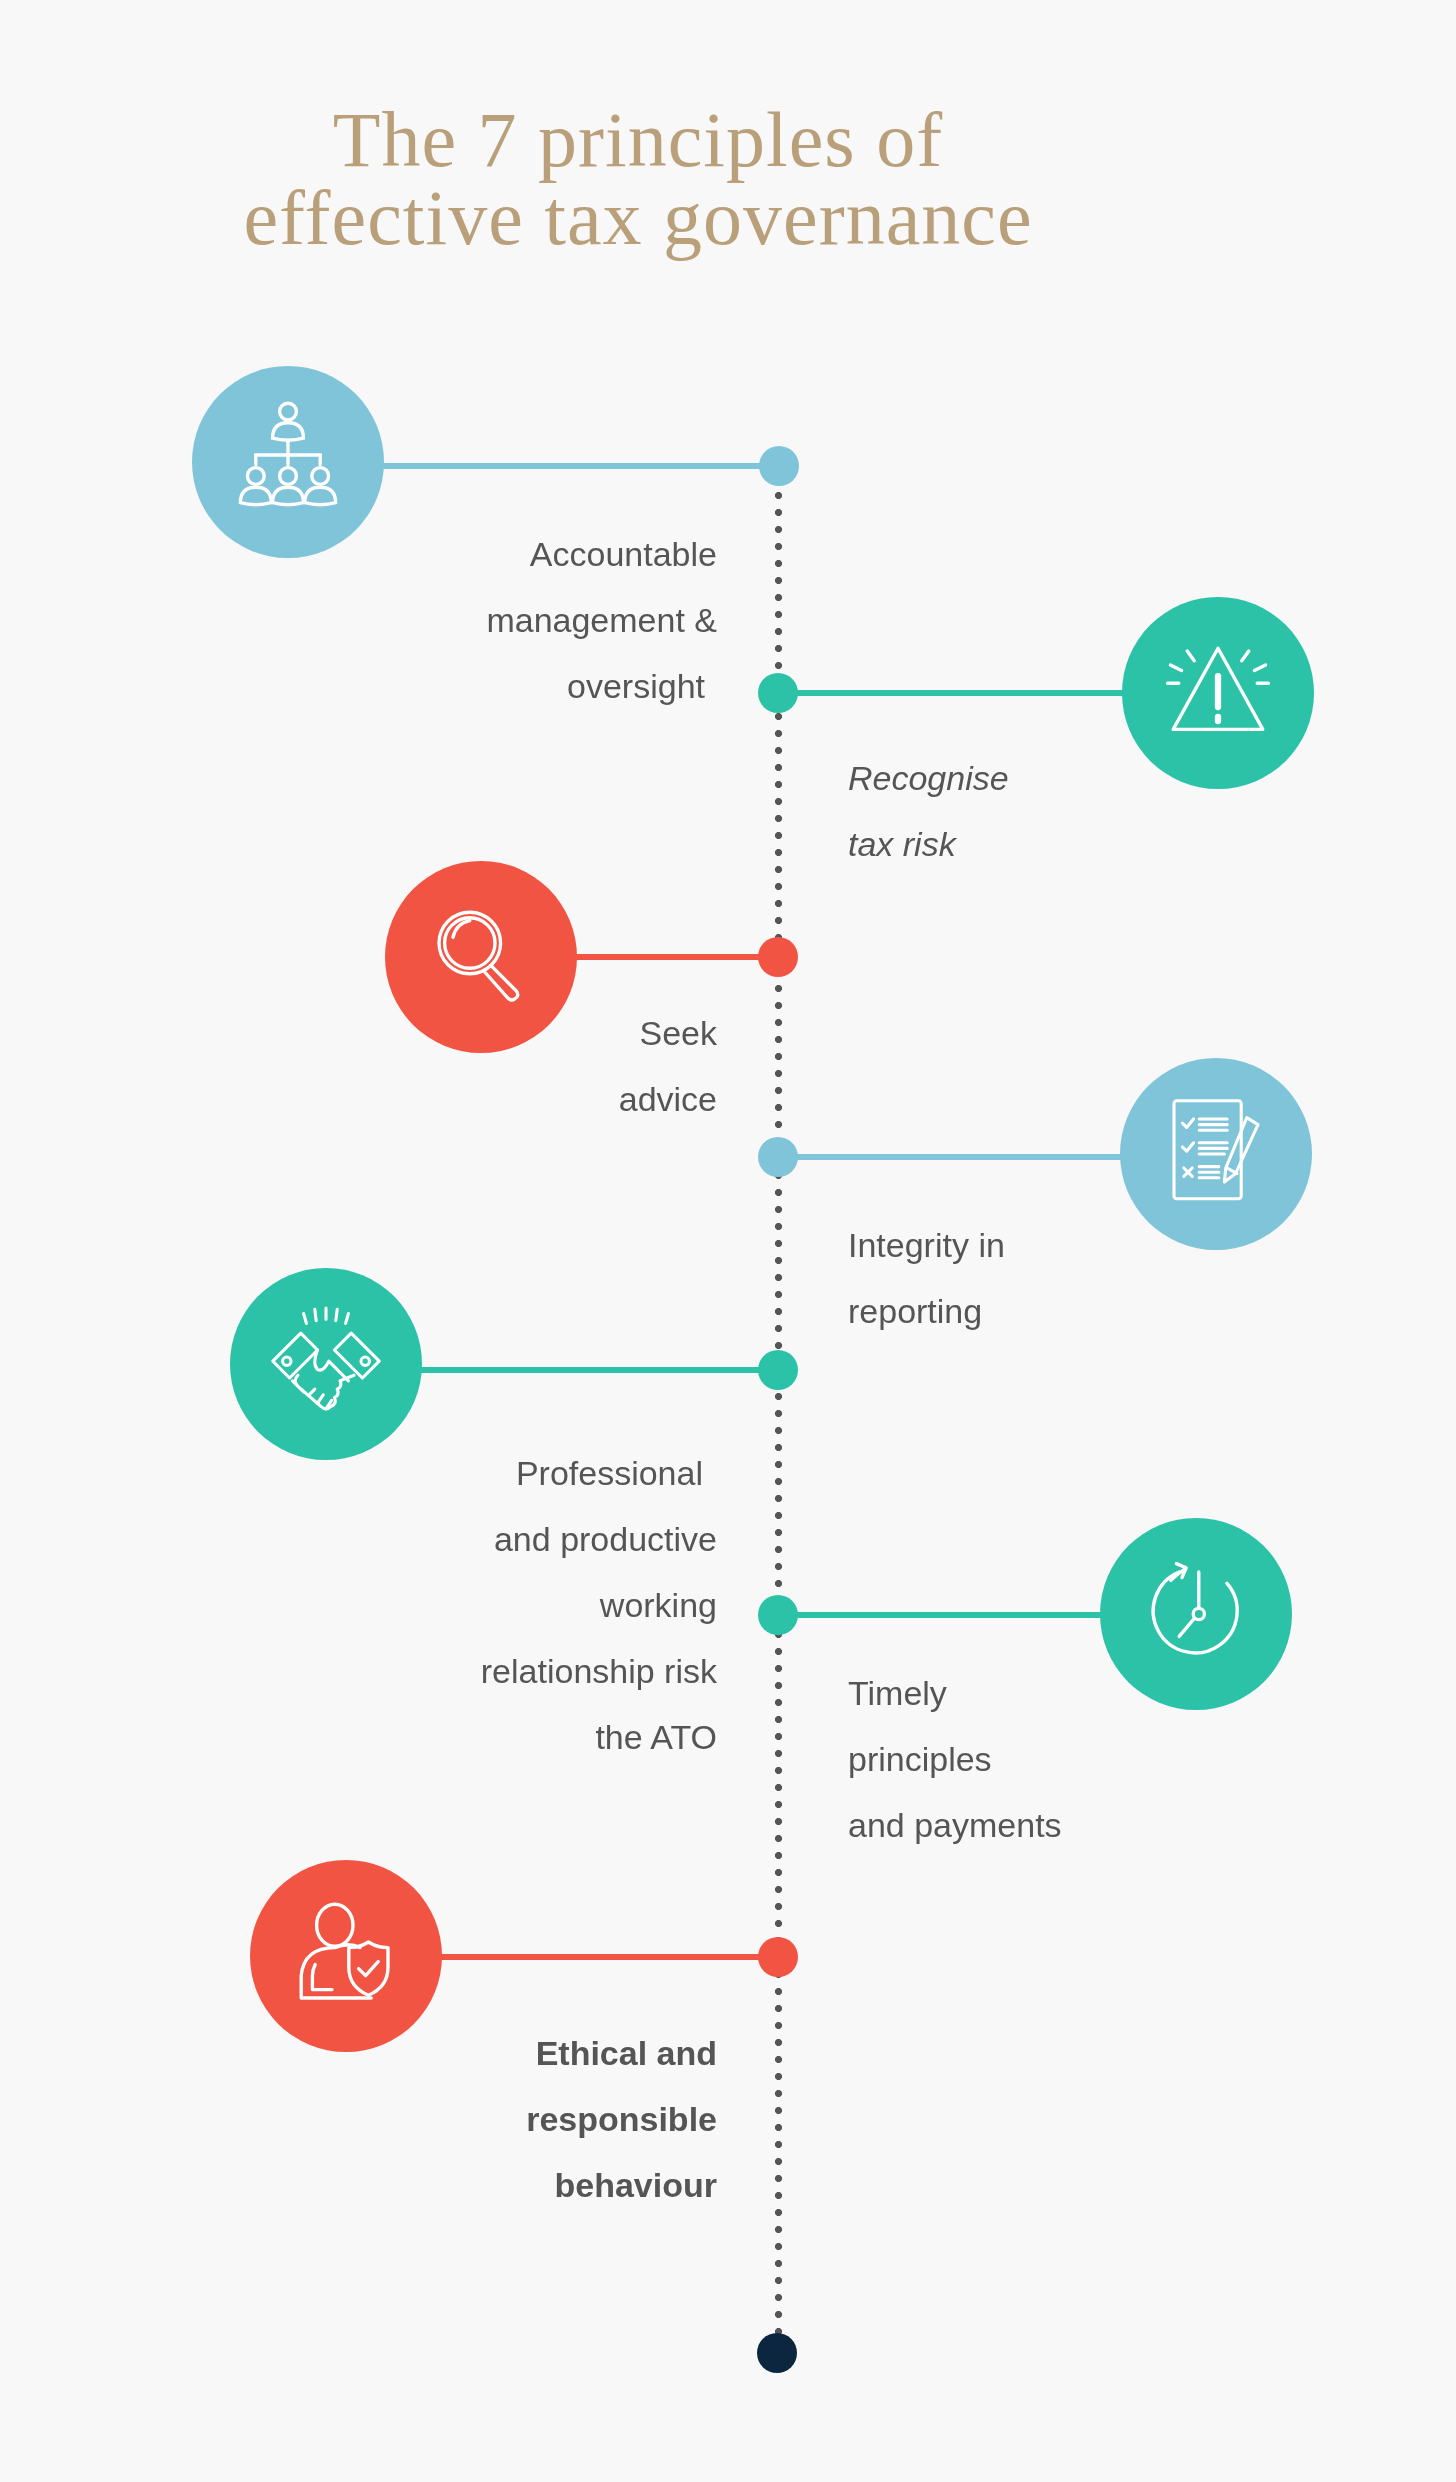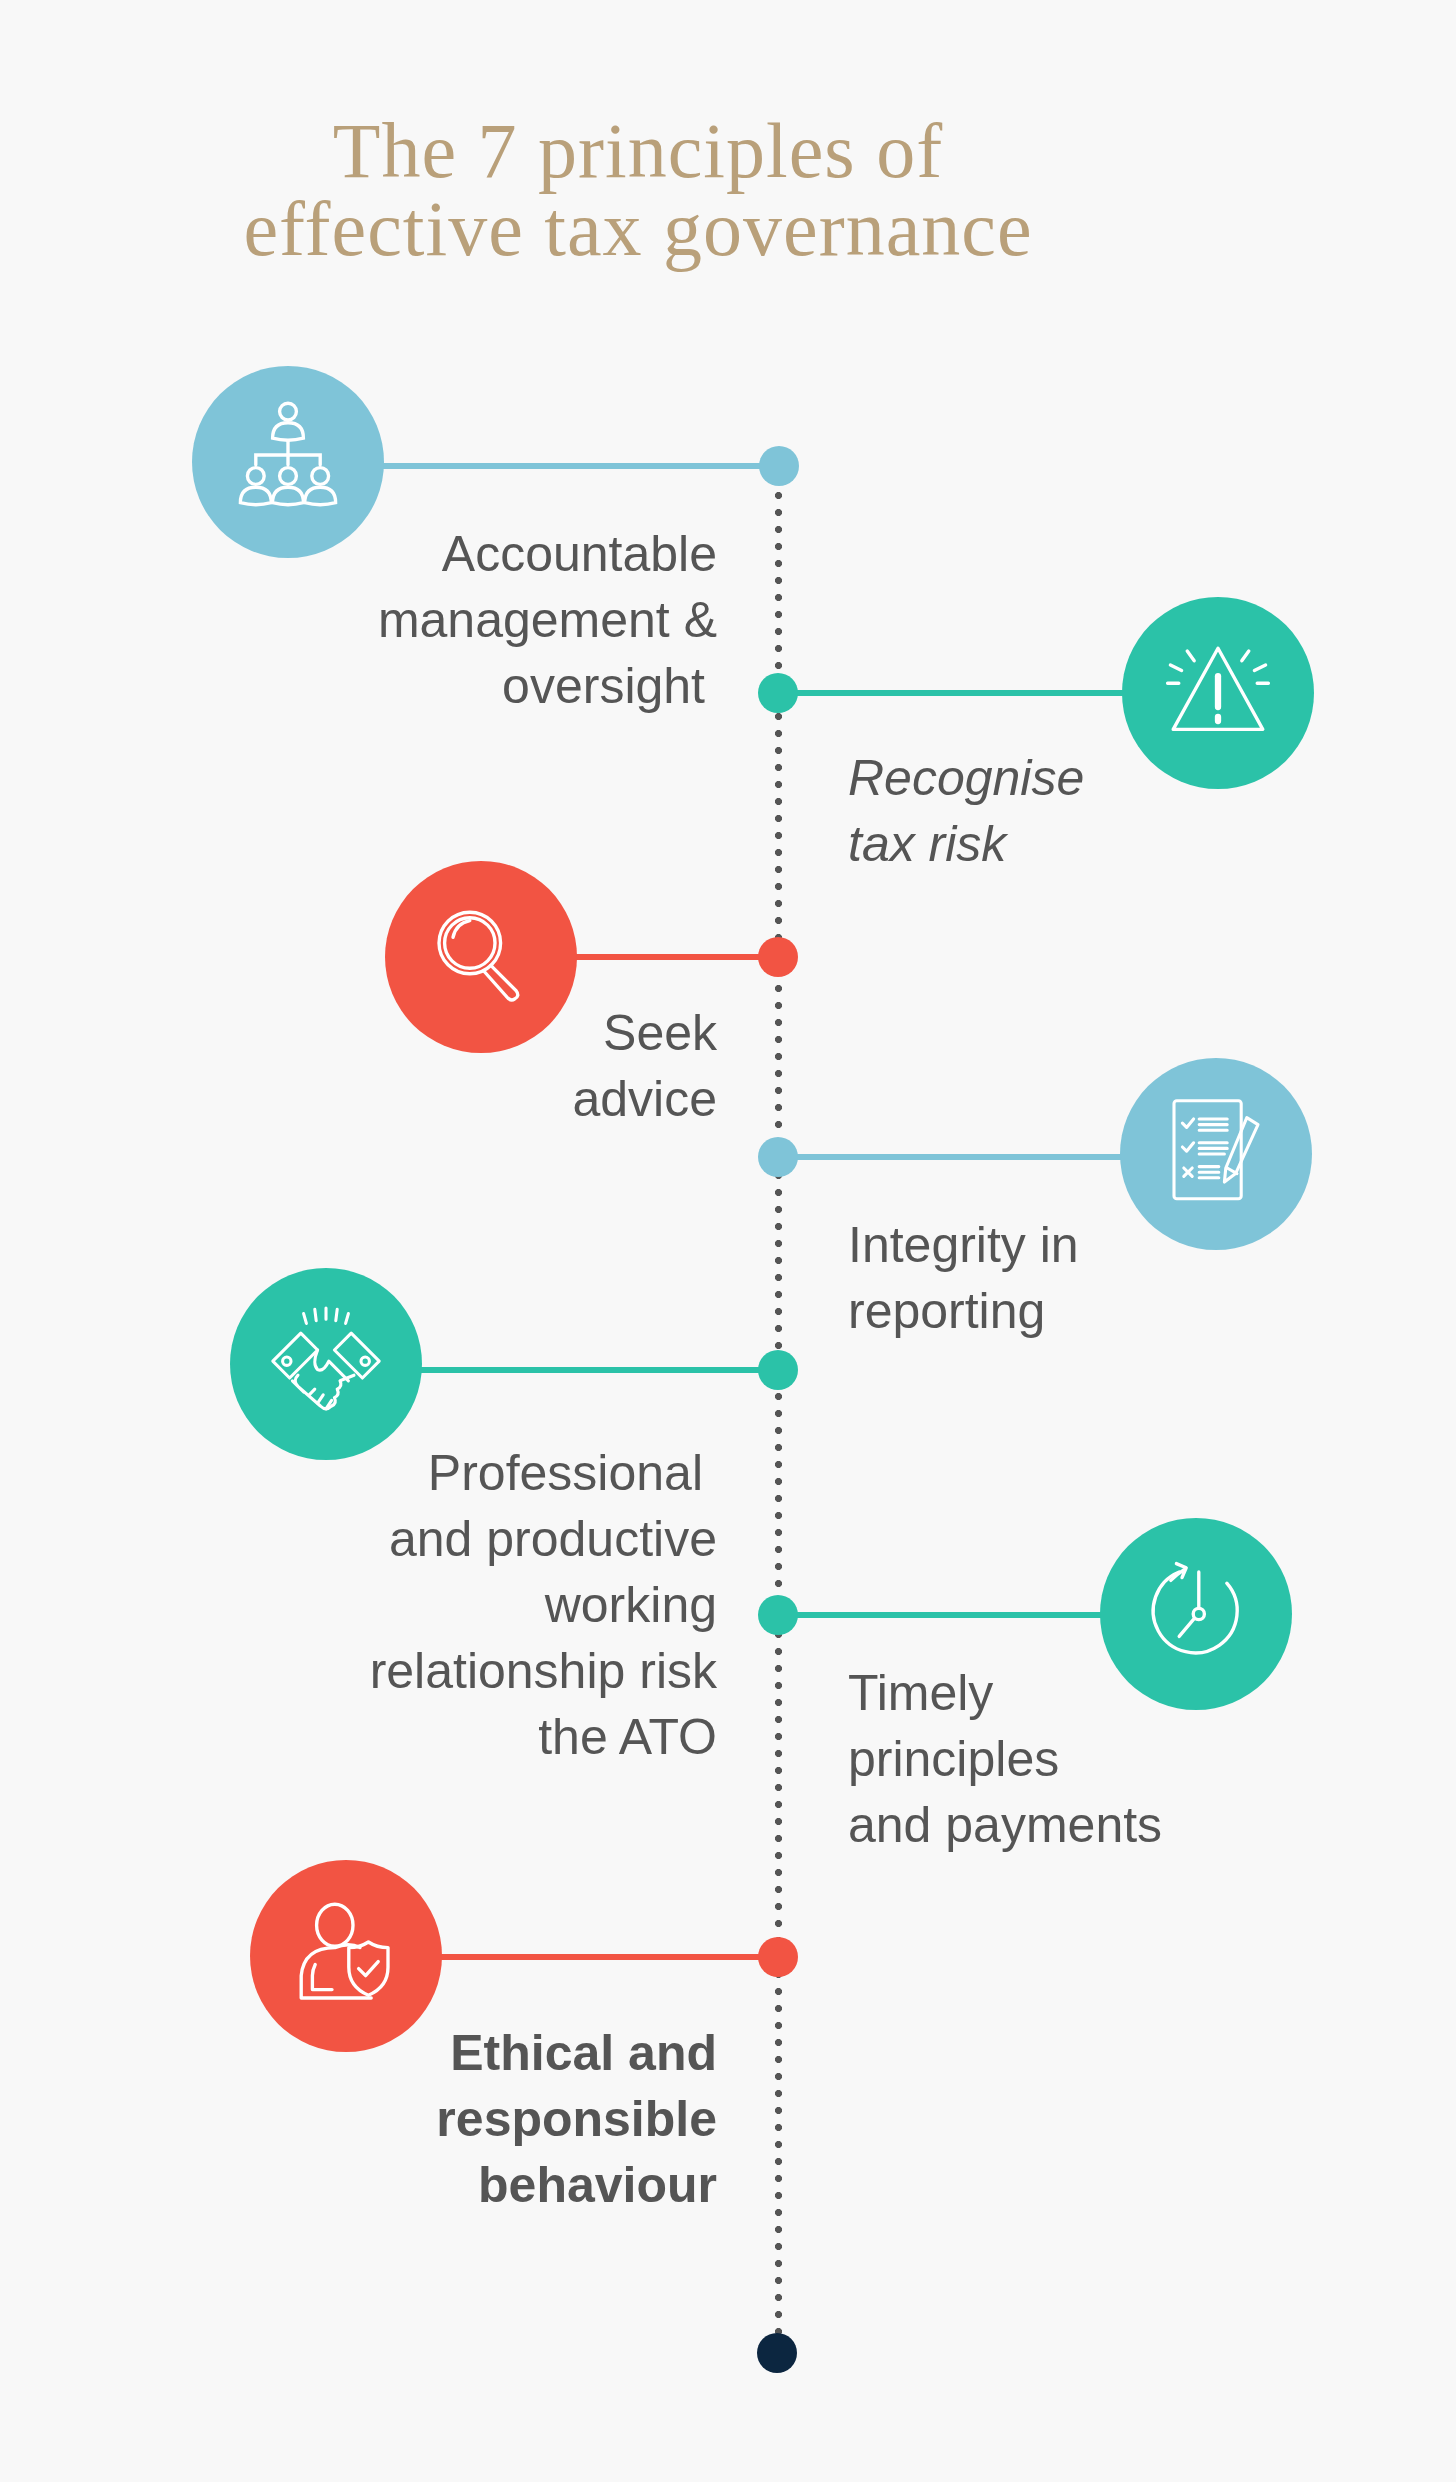--- a/index.html
+++ b/index.html
@@ -1,30 +1,30 @@
 <!DOCTYPE html>
 <html><head>
 <meta charset="utf-8">
 <style>
   html, body { margin:0; padding:0; }
   body { width:1456px; height:2482px; background:#f8f8f8; position:relative; overflow:hidden; }
-  .title { position:absolute; left:0; top:112px; width:1276px; text-align:center;
+  .title { position:absolute; left:0; top:101px; width:1276px; text-align:center;
     font-family:"Liberation Serif","DejaVu Serif",serif; font-size:78px; line-height:78px;
     color:#b9a07a; letter-spacing:1px; }
   .title div { white-space:nowrap; }
   .spine { position:absolute; left:775px; top:470px; width:7px; height:1880px;
     background-image: radial-gradient(circle, #555 3.3px, transparent 3.8px);
     background-size:7px 17px; background-repeat:repeat-y; }
   .node { position:absolute; width:40px; height:40px; border-radius:50%; }
   .conn { position:absolute; height:6px; }
   .icon { position:absolute; width:192px; height:192px; border-radius:50%;
     display:flex; align-items:center; justify-content:center; }
   .icon svg { width:140px; height:140px; }
   .label { position:absolute; font-family:"Liberation Sans","DejaVu Sans",sans-serif;
-    font-size:50px; line-height:66px; color:#555555; }
+    font-size:34px; line-height:66px; color:#555555; }
   .label.left { text-align:right; right:739px; }
   .label.right { text-align:left; left:848px; }
   .label div { white-space:nowrap; }
   .end-node { position:absolute; left:757px; top:2333px; width:40px; height:40px; border-radius:50%; }
 </style>
 </head>
 <body>
 
 <div class="title">
   <div>The 7 principles of</div>

